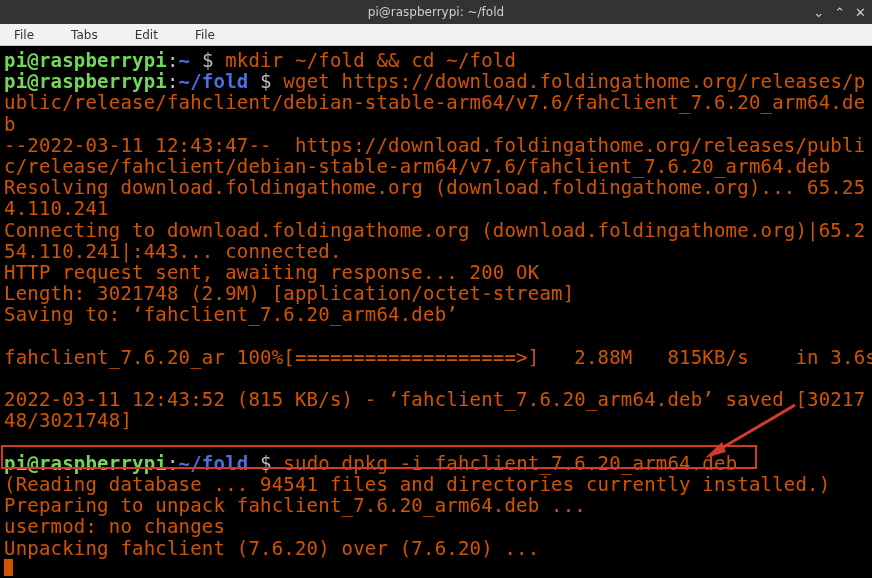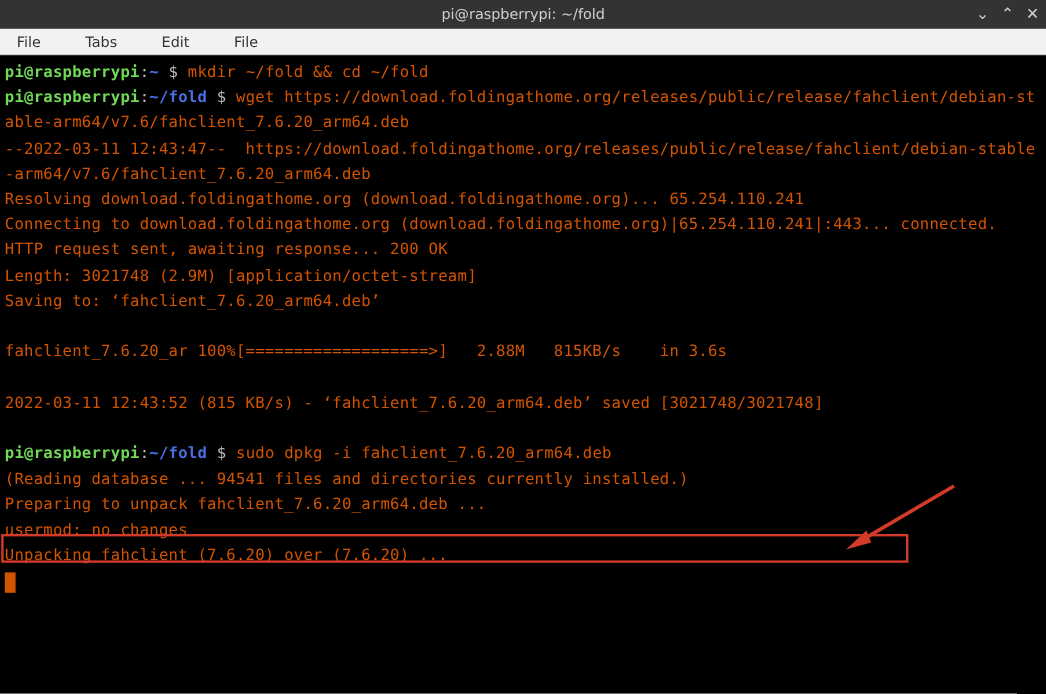--- a/index.html
+++ b/index.html
@@ -53,21 +53,21 @@
   }
   .menu-item {
     padding: 2px 8px;
     cursor: pointer;
   }
   .terminal {
     background: #000000;
     width: 100%;
     height: calc(100% - 46px);
     padding: 4px 4px 2px 4px;
-    font-size: 13px;
+    font-size: 19px;
     line-height: 21.2px;
     letter-spacing: 0.2px;
     white-space: pre;
     overflow: hidden;
     position: relative;
   }
   .t-green { color: #72d958; font-weight: bold; }
   .t-blue  { color: #4a6fe3; font-weight: bold; }
   .t-orange{ color: #d35400; }
   .t-white { color: #bdbdbd; }

